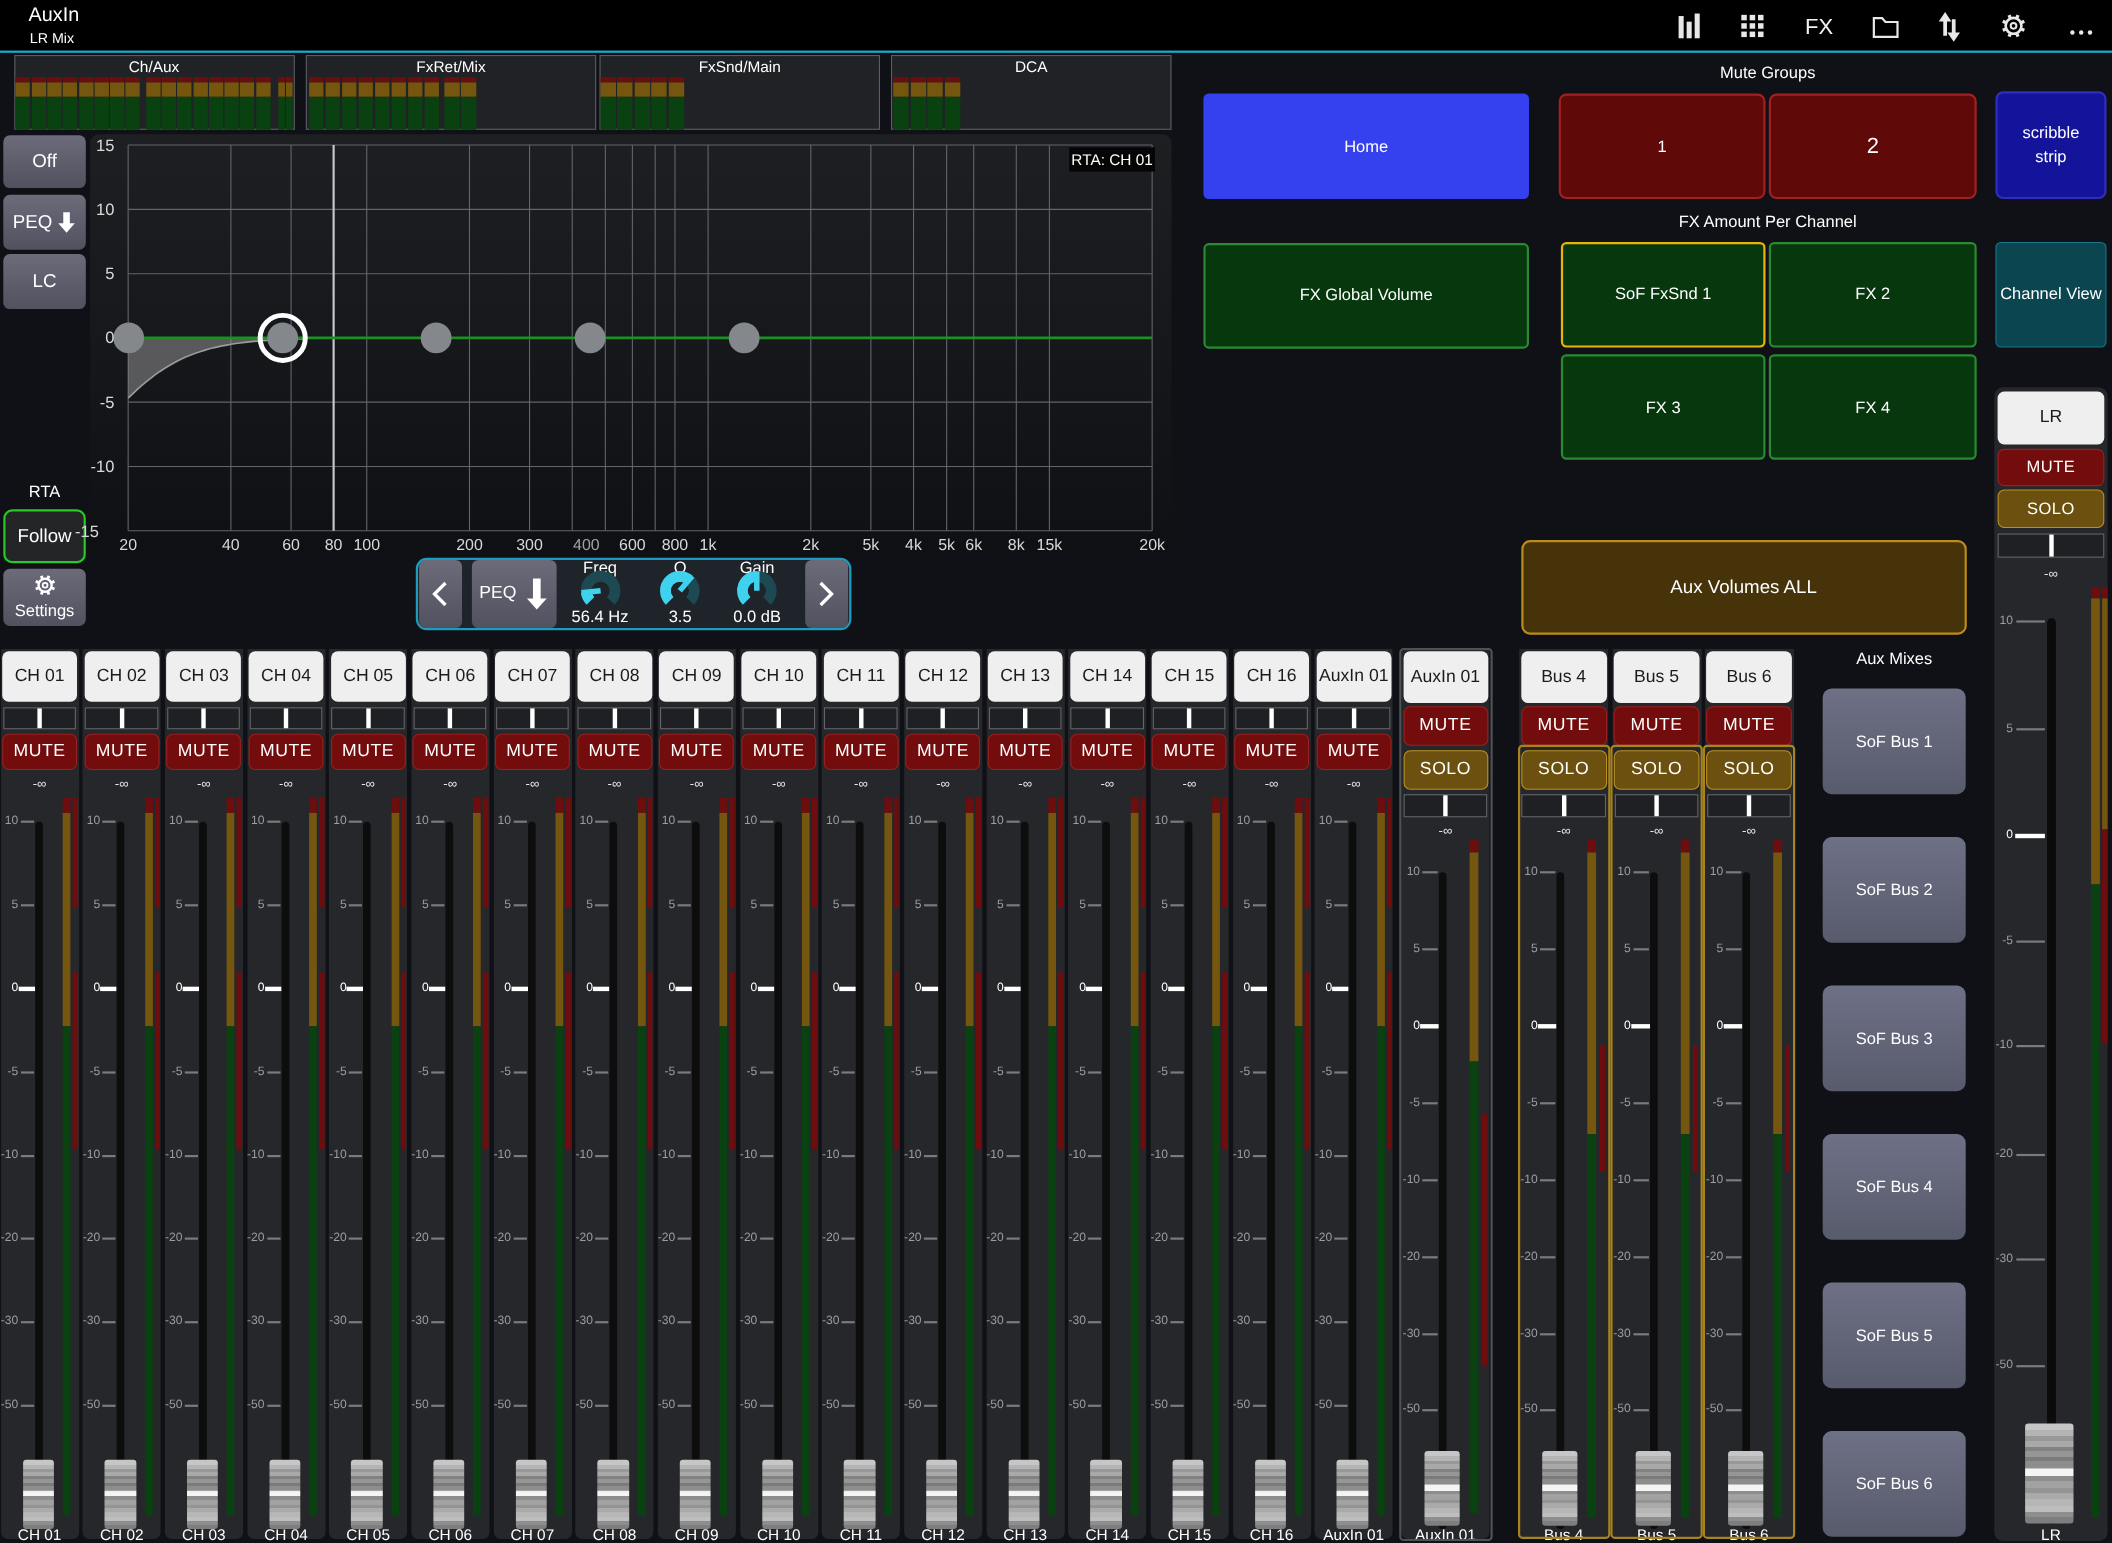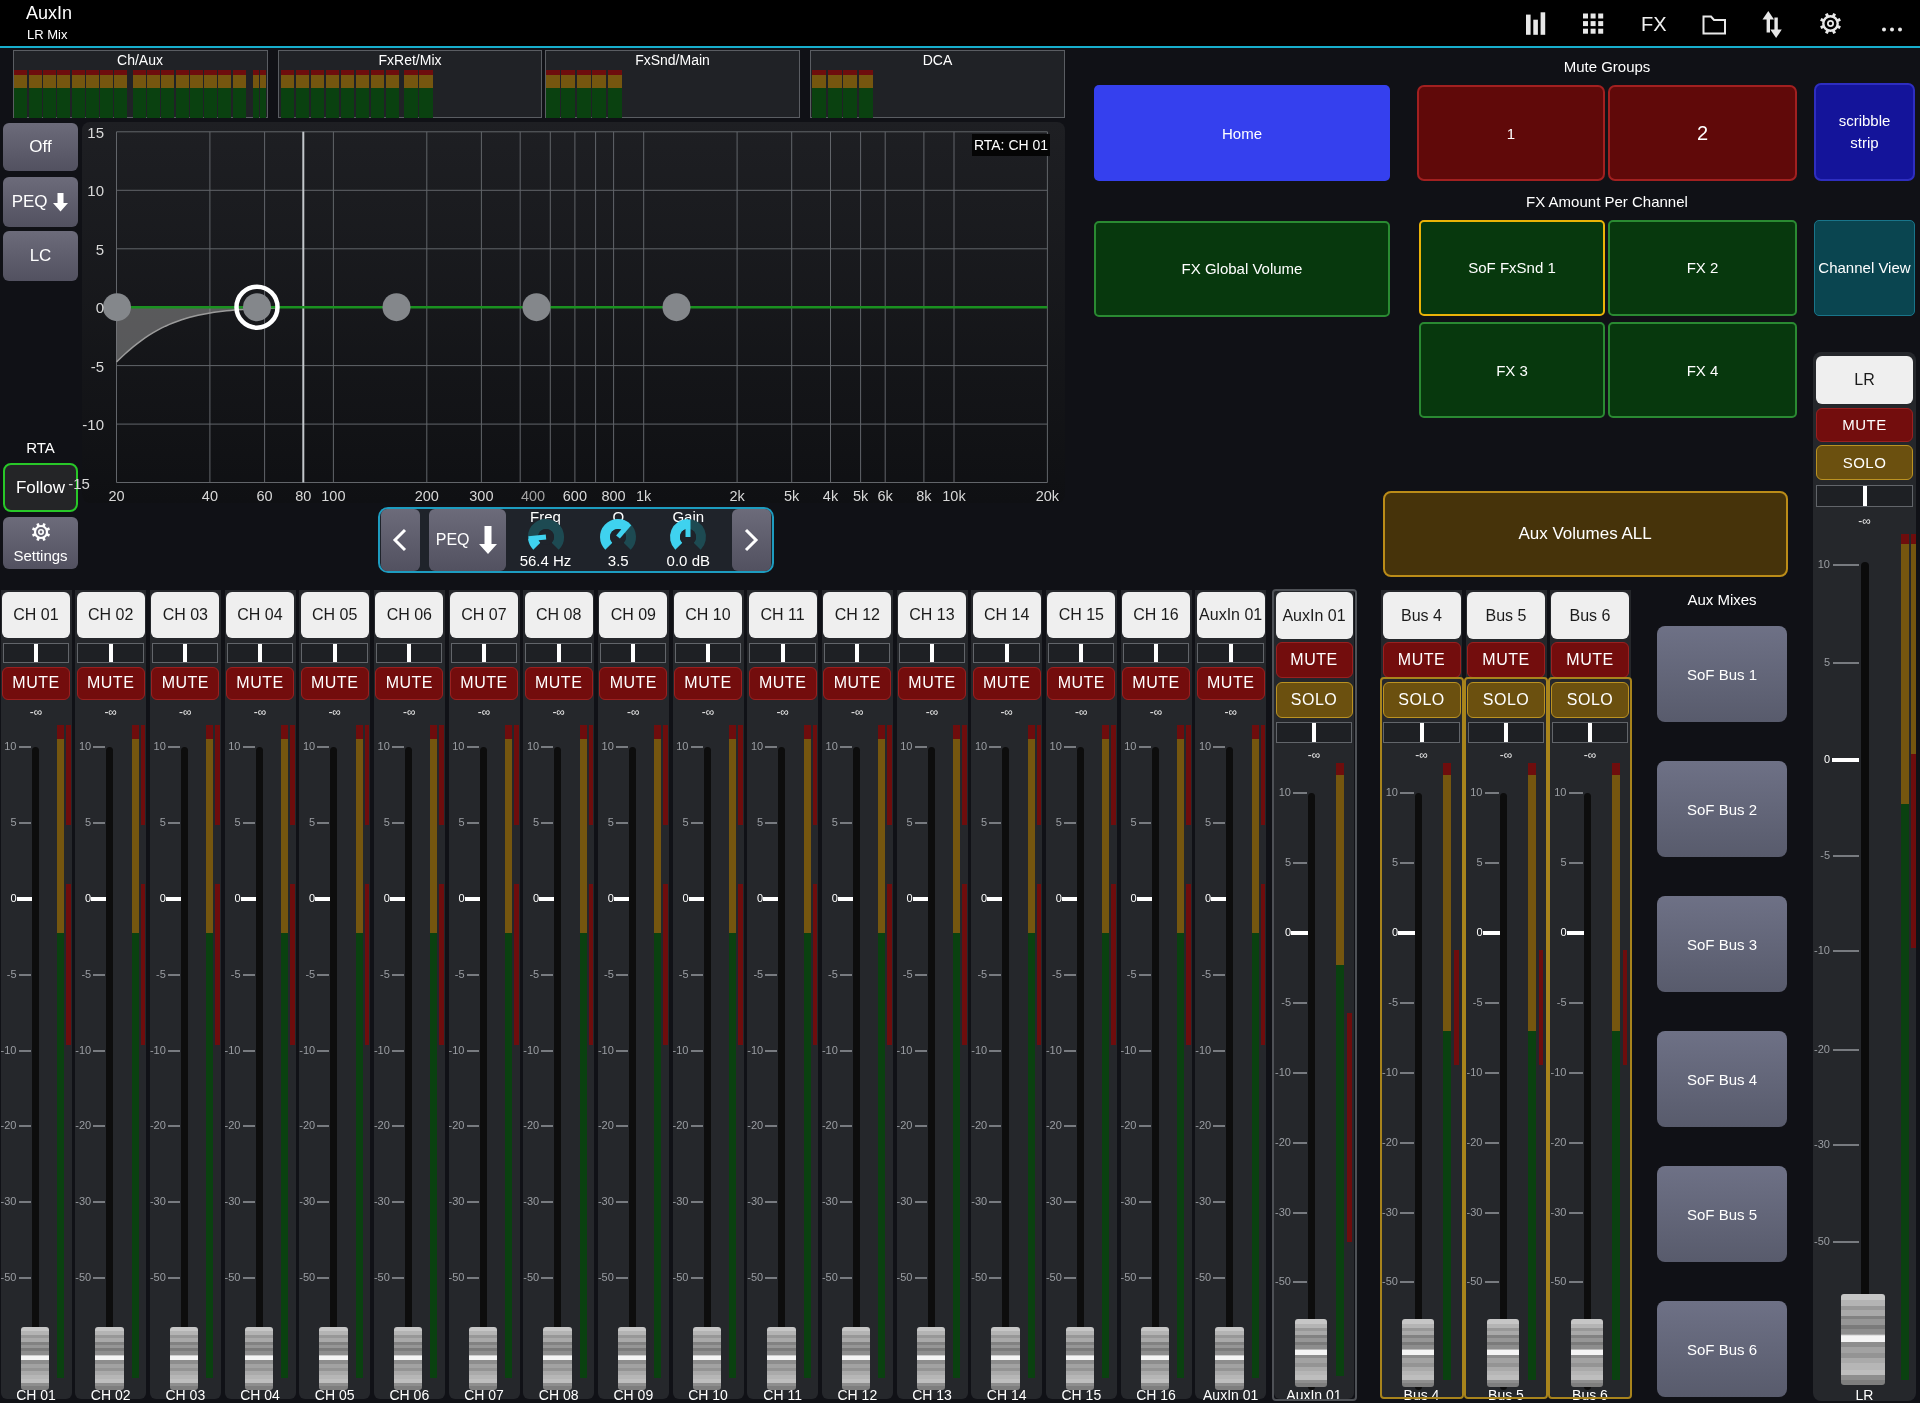--- a/index.html
+++ b/index.html
@@ -263,21 +263,21 @@
 <div class="a" style="left:495.2px;top:488px;width:50px;text-align:right;color:#a3a3a3;font-size:14.5px;">400</div>
 <div class="a" style="left:549.9px;top:488px;width:50px;text-align:center;color:#d8d8d8;font-size:14.5px;">600</div>
 <div class="a" style="left:588.6px;top:488px;width:50px;text-align:center;color:#d8d8d8;font-size:14.5px;">800</div>
 <div class="a" style="left:618.7px;top:488px;width:50px;text-align:center;color:#d8d8d8;font-size:14.5px;">1k</div>
 <div class="a" style="left:712.1px;top:488px;width:50px;text-align:center;color:#d8d8d8;font-size:14.5px;">2k</div>
 <div class="a" style="left:766.7px;top:488px;width:50px;text-align:center;color:#d8d8d8;font-size:14.5px;">5k</div>
 <div class="a" style="left:805.5px;top:488px;width:50px;text-align:center;color:#d8d8d8;font-size:14.5px;">4k</div>
 <div class="a" style="left:835.6px;top:488px;width:50px;text-align:center;color:#d8d8d8;font-size:14.5px;">5k</div>
 <div class="a" style="left:860.2px;top:488px;width:50px;text-align:center;color:#d8d8d8;font-size:14.5px;">6k</div>
 <div class="a" style="left:898.9px;top:488px;width:50px;text-align:center;color:#d8d8d8;font-size:14.5px;">8k</div>
-<div class="a" style="left:929.0px;top:488px;width:50px;text-align:center;color:#d8d8d8;font-size:14.5px;">10k</div>
+<div class="a" style="left:929.0px;top:488px;width:50px;text-align:center;color:#d8d8d8;font-size:14.5px;">15k</div>
 <div class="a" style="left:1022.4px;top:488px;width:50px;text-align:center;color:#d8d8d8;font-size:14.5px;">20k</div>
 <div class="a c" style="left:972px;top:134px;width:78px;height:22px;background:#050505;color:#fff;font-size:14px;">RTA: CH 01</div>
 <div class="a" style="left:377.7px;top:507px;width:396px;height:65.5px;background:#1f232a;border:2px solid #1d9cc0;border-radius:10px;"></div>
 <div class="a c btn" style="left:380.5px;top:509px;width:39px;height:61.5px;">
 <svg width="20" height="26" viewBox="0 0 20 26">
       <path d="M15 3 L5 13 L15 23" stroke="#fff" stroke-width="3" fill="none"></path>
     </svg>
   </div>
 <div class="a c btn" style="left:428.6px;top:509px;width:77px;height:61.5px;font-size:16px;">PEQ&nbsp;&nbsp;
 <svg width="20" height="34" viewBox="0 0 20 34">

